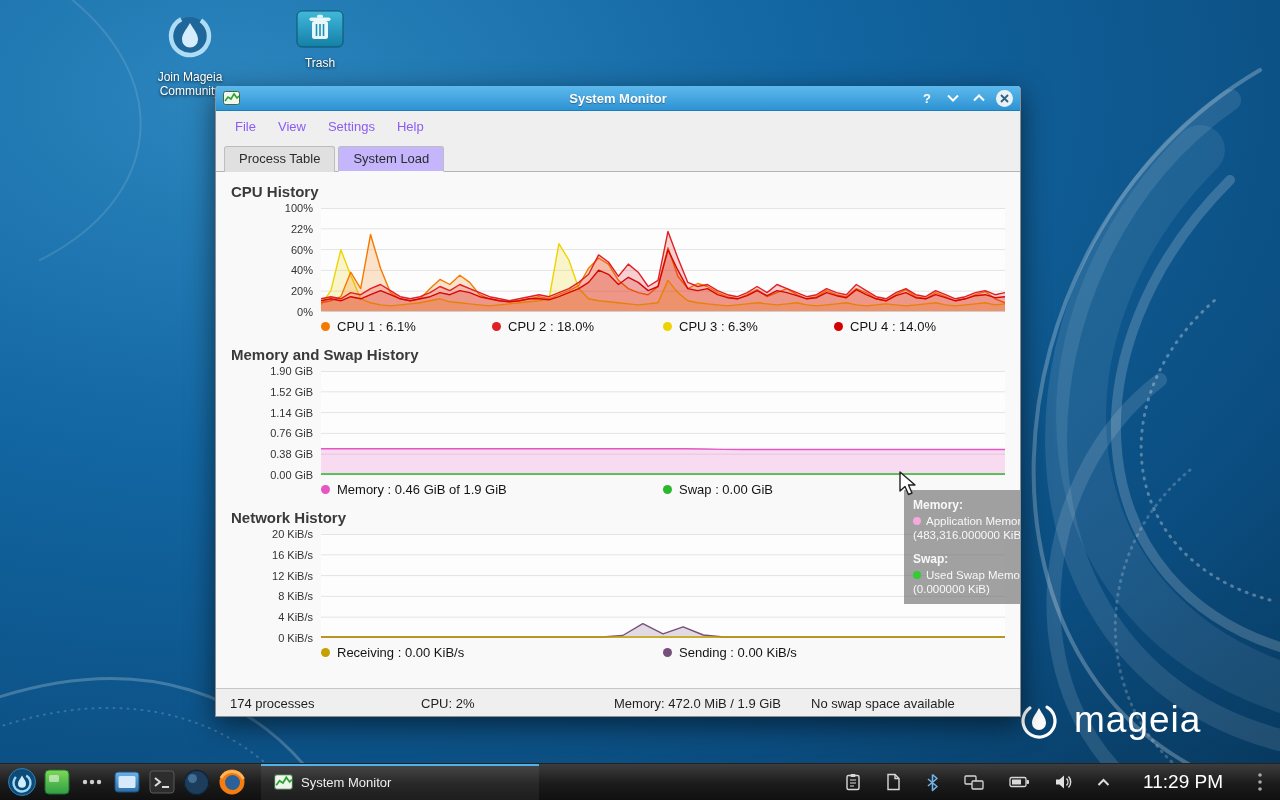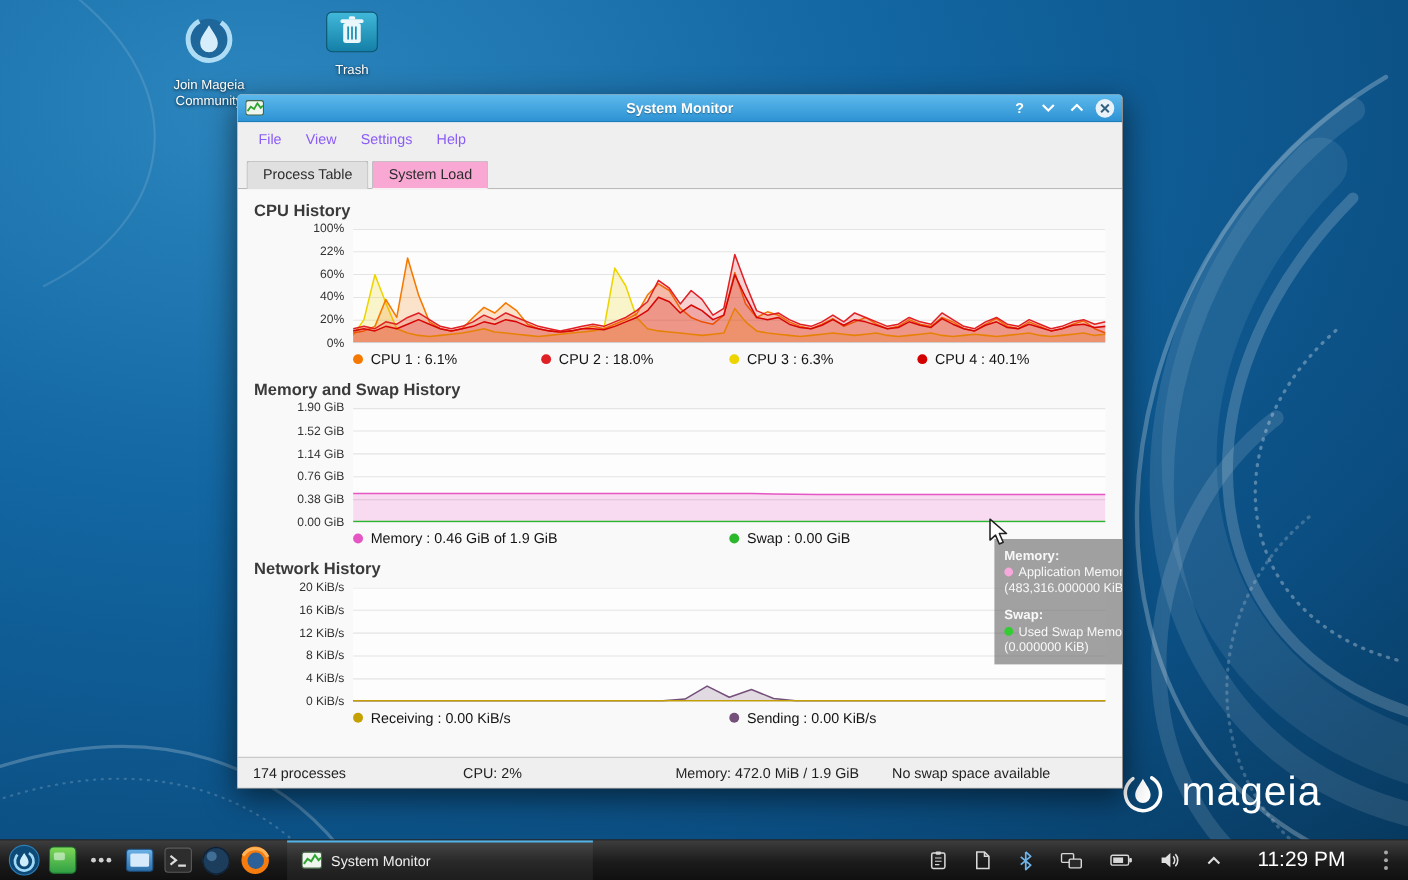--- a/index.html
+++ b/index.html
@@ -33,21 +33,21 @@
   .tb-btn.close { background:#e9f2f9; border-radius:50%; width:17px; height:17px; color:#33617f; }
 
   .menubar { height:30px; flex:0 0 30px; background:#efefef; display:flex; align-items:center;
     padding-left:8px; font-size:13px; color:#8b5cf6; }
   .menu-item { padding:6px 11px; border-radius:3px; }
 
   .tabbar { flex:0 0 31px; background:#efefef; padding:5px 8px 0; display:flex; gap:3px;
     border-bottom:1px solid #b4b4b4; }
   .tab { font-size:13px; padding:4px 14px 5px; border:1px solid #bdbdbd; border-bottom:none;
     border-radius:3px 3px 0 0; background:#e0e0e0; color:#2c2c2c; margin-bottom:-1px; }
-  .tab.active { background:#f9a8d4; border-bottom:1px solid #f9f9f9; }
+  .tab.active { background:#c4b5fd; border-bottom:1px solid #f9f9f9; }
 
   .content { flex:1 1 auto; background:#f9f9f9; padding:6px 15px 0; position:relative; overflow:hidden; }
 
   .section-title { font-size:15px; font-weight:bold; color:#3a3a3a; margin:12px 0 8px; }
   .section-title:first-child { margin-top:5px; }
   .chart-row { display:flex; }
   .tick-col { width:90px; flex:0 0 90px; position:relative; font-size:11px; color:#333; }
   .tick-label { position:absolute; right:8px; transform:translateY(-50%); white-space:nowrap; }
   .chart-box { flex:1 1 auto; height:104px; background:#fdfdfd; border:0; position:relative; }
   .legend { margin-left:90px; display:grid; margin-top:7px; font-size:13px; color:#141414; }
@@ -226,21 +226,21 @@
         <div class="legend-item">
           <span class="legend-dot" style="background: rgb(224, 32, 37);"></span>
           <span>CPU 2 : 18.0%</span>
         </div>
         <div class="legend-item">
           <span class="legend-dot" style="background: rgb(237, 212, 0);"></span>
           <span>CPU 3 : 6.3%</span>
         </div>
         <div class="legend-item">
           <span class="legend-dot" style="background: rgb(212, 0, 0);"></span>
-          <span>CPU 4 : 40.1%</span>
+          <span>CPU 4 : 14.0%</span>
         </div>
       </div>
       <div class="section-title">Memory and Swap History</div>
       <div class="chart-row">
         <div class="tick-col">
           <span class="tick-label" style="top: 0%;">1.90 GiB</span>
           <span class="tick-label" style="top: 20%;">1.52 GiB</span>
           <span class="tick-label" style="top: 40%;">1.14 GiB</span>
           <span class="tick-label" style="top: 60%;">0.76 GiB</span>
           <span class="tick-label" style="top: 80%;">0.38 GiB</span>

